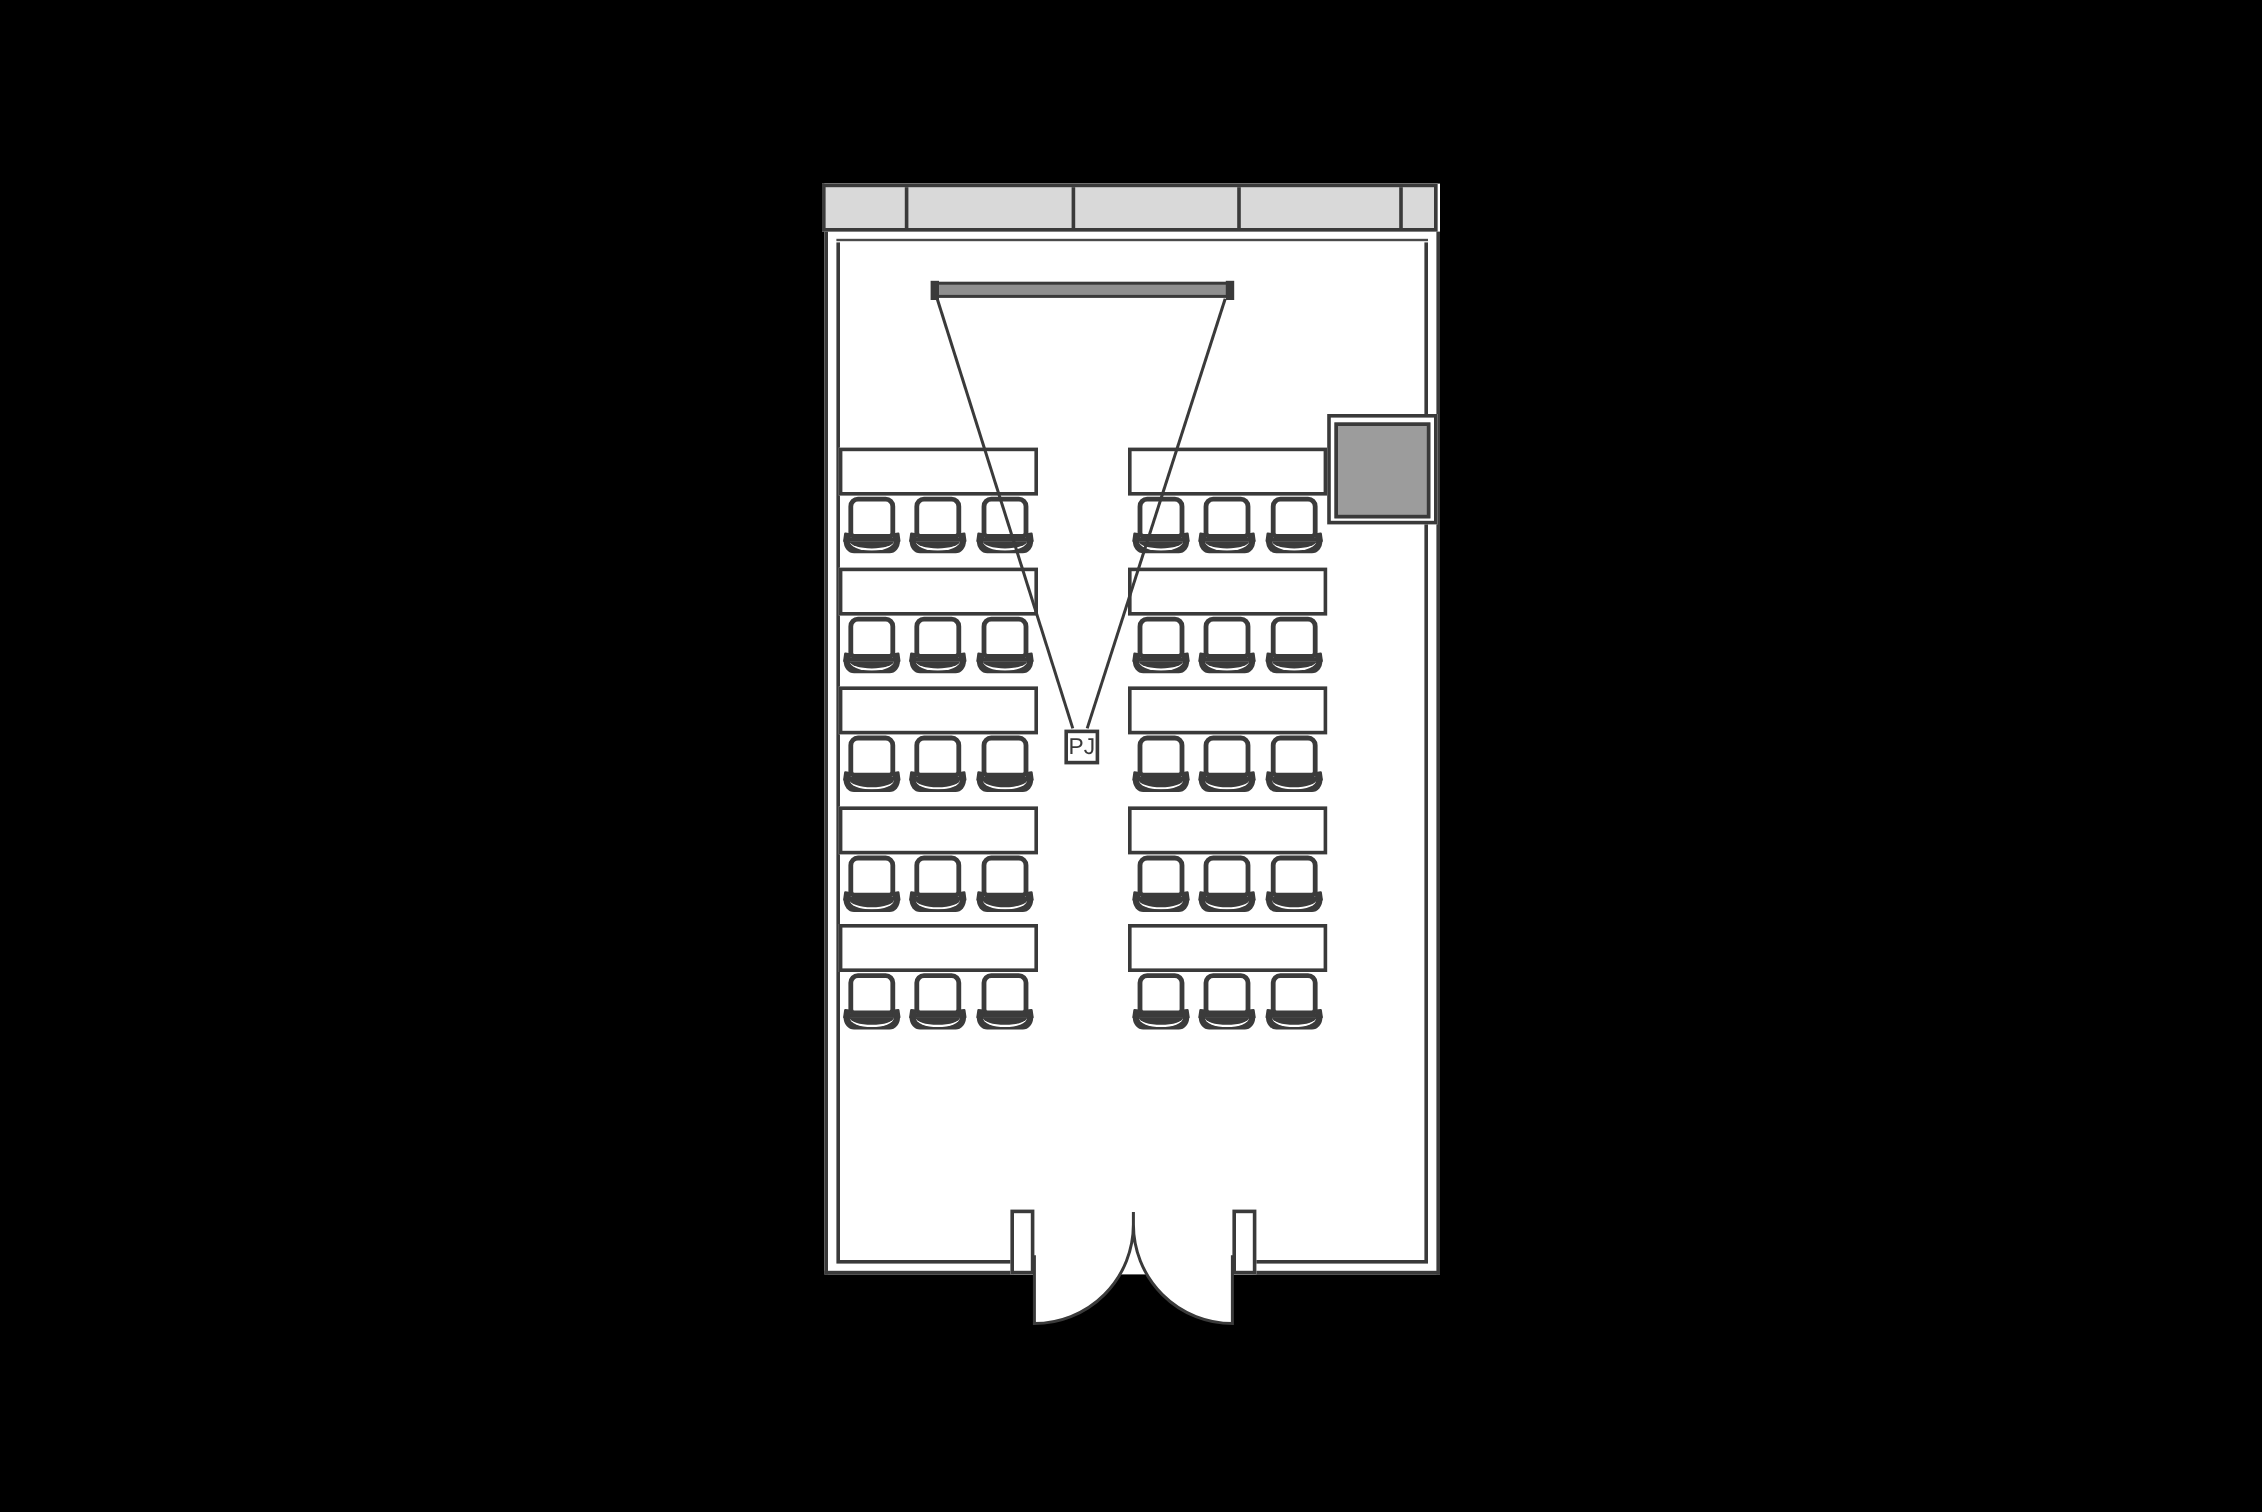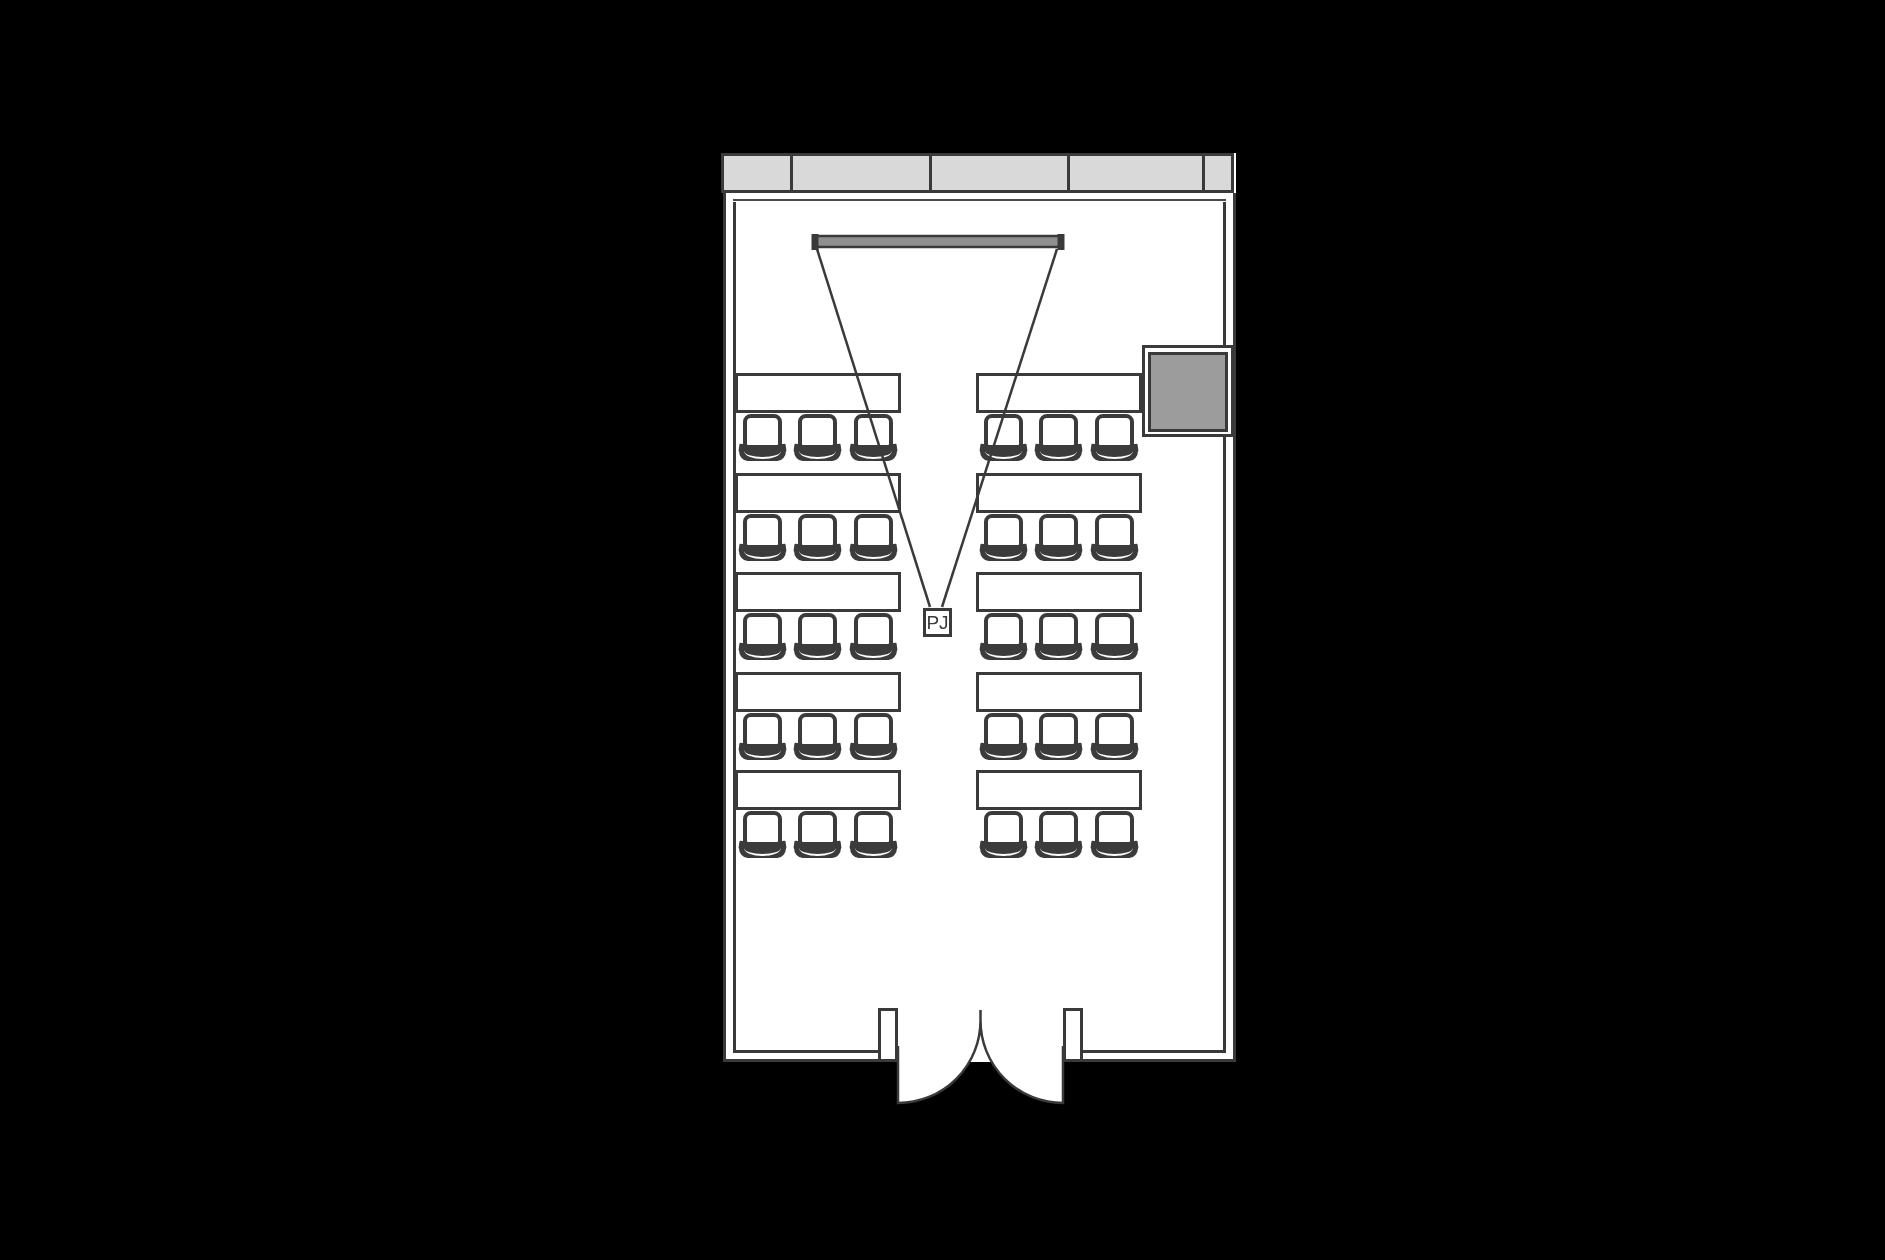--- a/index.html
+++ b/index.html
@@ -1,17 +1,17 @@
 <!DOCTYPE html>
 <html><head>
 <meta charset="utf-8">
 <style>
   html,body{margin:0;padding:0;background:#000;}
   .stage{position:relative;width:1636px;height:1260px;background:#000;overflow:hidden;
-         font-family:"Liberation Sans",sans-serif;margin-left:36px;}
+         font-family:"Liberation Sans",sans-serif;}
   .room{position:absolute;left:687px;top:153px;width:513px;height:909px;background:#fff;}
   .line{position:absolute;background:#3a3a3a;}
   .window-band{position:absolute;left:685px;top:153px;width:507px;height:34px;
                background:#d9d9d9;border:3px solid #3a3a3a;}
   .mullion{position:absolute;top:0;width:3px;height:34px;background:#3a3a3a;}
   .jamb{position:absolute;width:14px;height:48px;background:#fff;border:3px solid #3a3a3a;}
   .overlay{position:absolute;left:0;top:0;width:1885px;height:1260px;pointer-events:none;}
   .cabinet{position:absolute;left:1106px;top:345px;width:86px;height:86px;background:#fff;
            border:3px solid #3a3a3a;}
   .cabinet-top{position:absolute;left:3px;top:4px;width:74px;height:74px;background:#9c9c9c;

